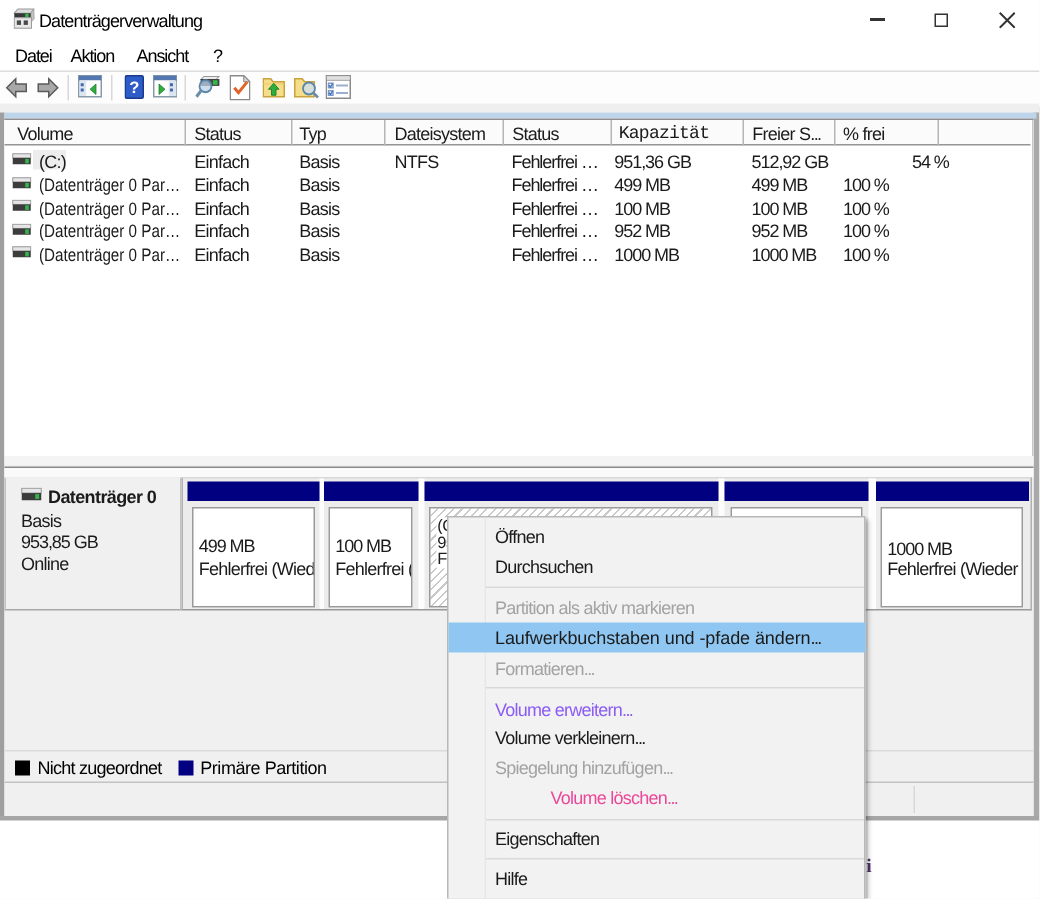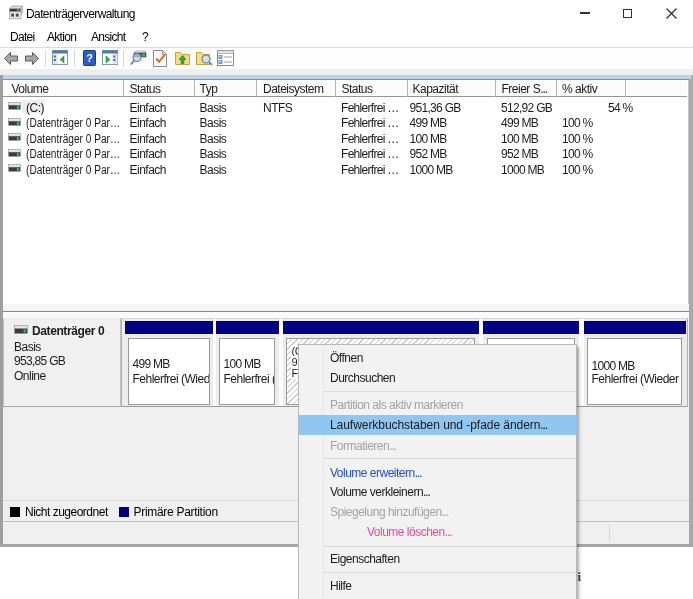--- a/index.html
+++ b/index.html
@@ -128,23 +128,23 @@
 <div class="abs" style="left:406.5px;top:80px;width:1px;height:16.5px;background:#b5b5b5;"></div>
 <div class="abs" style="left:495px;top:80px;width:1px;height:16.5px;background:#b5b5b5;"></div>
 <div class="abs" style="left:556px;top:80px;width:1px;height:16.5px;background:#b5b5b5;"></div>
 <div class="abs" style="left:624.5px;top:80px;width:1px;height:16.5px;background:#b5b5b5;"></div>
 
 <div class="abs t12" style="left:11.5px;top:82px;">Volume</div>
 <div class="abs t12" style="left:129.5px;top:82px;">Status</div>
 <div class="abs t12" style="left:199.5px;top:82px;">Typ</div>
 <div class="abs t12" style="left:263px;top:82px;">Dateisystem</div>
 <div class="abs t12" style="left:341.5px;top:82px;">Status</div>
-<div class="abs t12" style="left:412.5px;top:82px;">Kapazität</div>
+<div class="abs t12" style="left:412.5px;top:82px;font-family:Liberation Mono, monospace;">Kapazität</div>
 <div class="abs t12" style="left:501.5px;top:82px;">Freier S<span style="letter-spacing:-1.1px;">...</span></div>
-<div class="abs t12" style="left:562px;top:82px;">% aktiv</div>
+<div class="abs t12" style="left:562px;top:82px;">% frei</div>
 
 <div class="abs" style="left:22px;top:100px;width:22px;height:13px;background:#ededed;"></div>
 
 <div id="rows">
 
   <svg class="abs" style="left:7.5px;top:102px;" width="13" height="8" viewBox="0 0 13 8">
     <rect x="0.5" y="0.5" width="12" height="2.8" fill="#e6e6e6" stroke="#9a9a9a" stroke-width="0.7"></rect>
     <rect x="0.5" y="3.3" width="12" height="4.2" fill="#3c3c3c"></rect>
     <rect x="8.8" y="3.9" width="2.4" height="3" fill="#35b54a"></rect>
   </svg>
@@ -276,21 +276,21 @@
 <div class="abs" style="left:323px;top:344.5px;width:1px;height:254px;background:#e7e7e7;"></div>
 <div id="menuitems">
   <div class="abs" style="left:299px;top:415px;width:277.5px;height:20px;background:#8fc7f2;"></div>
   <div class="abs t12 mi" style="left:330px;top:348px;line-height:20px;height:20px;">Öffnen</div>
   <div class="abs t12 mi" style="left:330px;top:368px;line-height:20px;height:20px;">Durchsuchen</div>
   <div class="abs" style="left:324px;top:390.5px;width:252px;height:1px;background:#d9d9d9;"></div>
   <div class="abs t12 mi" style="left:330px;top:394.5px;line-height:20px;height:20px;color:#a3a3a3;">Partition als aktiv markieren</div>
   <div class="abs t12" style="left:330px;top:415px;line-height:20px;height:20px;letter-spacing:-0.05px;">Laufwerkbuchstaben und -pfade ändern<span style="letter-spacing:-1.1px;">...</span></div>
   <div class="abs t12 mi" style="left:330px;top:435.5px;line-height:20px;height:20px;color:#a3a3a3;">Formatieren<span style="letter-spacing:-1.1px;">...</span></div>
   <div class="abs" style="left:324px;top:458px;width:252px;height:1px;background:#d9d9d9;"></div>
-  <div class="abs t12 mi" style="left:330px;top:462.5px;line-height:20px;height:20px;color:#1d4ed8;">Volume erweitern<span style="letter-spacing:-1.1px;">...</span></div>
+  <div class="abs t12 mi" style="left:330px;top:462.5px;line-height:20px;height:20px;color:#8b5cf6;">Volume erweitern<span style="letter-spacing:-1.1px;">...</span></div>
   <div class="abs t12 mi" style="left:330px;top:482px;line-height:20px;height:20px;">Volume verkleinern<span style="letter-spacing:-1.1px;">...</span></div>
   <div class="abs t12 mi" style="left:330px;top:502px;line-height:20px;height:20px;color:#a3a3a3;">Spiegelung hinzufügen<span style="letter-spacing:-1.1px;">...</span></div>
   <div class="abs t12 mi" style="left:330px;top:522px;line-height:20px;height:20px;color:#ec4899;margin-left:37px;">Volume löschen<span style="letter-spacing:-1.1px;">...</span></div>
   <div class="abs" style="left:324px;top:545.5px;width:252px;height:1px;background:#d9d9d9;"></div>
   <div class="abs t12 mi" style="left:330px;top:549px;line-height:20px;height:20px;">Eigenschaften</div>
   <div class="abs" style="left:324px;top:572px;width:252px;height:1px;background:#d9d9d9;"></div>
   <div class="abs t12 mi" style="left:330px;top:575.5px;line-height:20px;height:20px;">Hilfe</div>
 </div>
 
 <div class="abs" style="left:577.5px;top:569px;font-size:13px;font-weight:bold;color:#44305c;font-family:'Liberation Serif',serif;">i</div>

